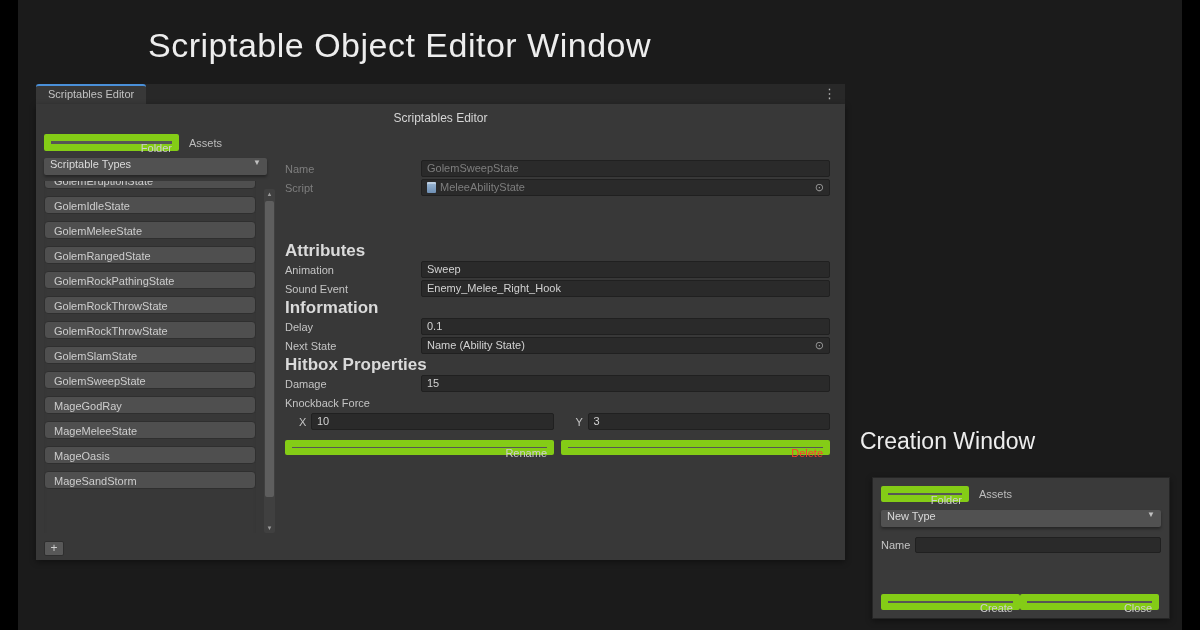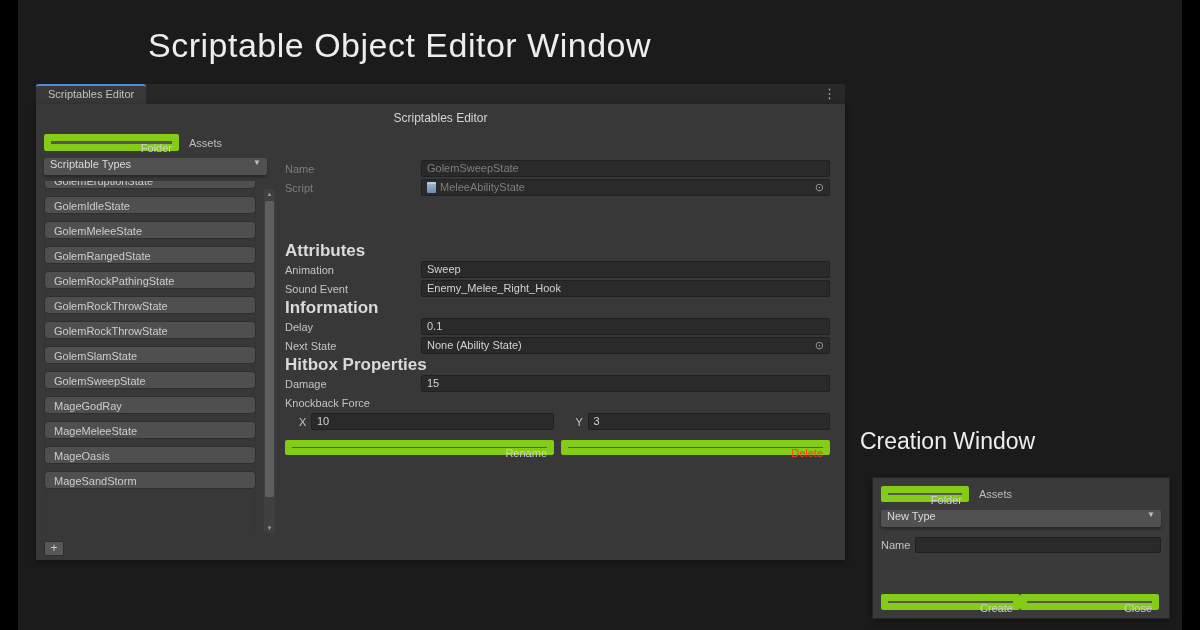--- a/index.html
+++ b/index.html
@@ -225,21 +225,21 @@
         <div class="row">
           <span class="label">Delay</span>
           <div class="field">
             <span>0.1</span>
           </div>
         </div>
 
         <div class="row">
           <span class="label">Next State</span>
           <div class="field">
-            <span>None (Ability State)</span>
+            <span>Name (Ability State)</span>
             <span class="picker">⊙</span>
           </div>
         </div>
 
         <div class="section">Hitbox Properties</div>
 
         <div class="row">
           <span class="label">Damage</span>
           <div class="field">
             <span>15</span>

